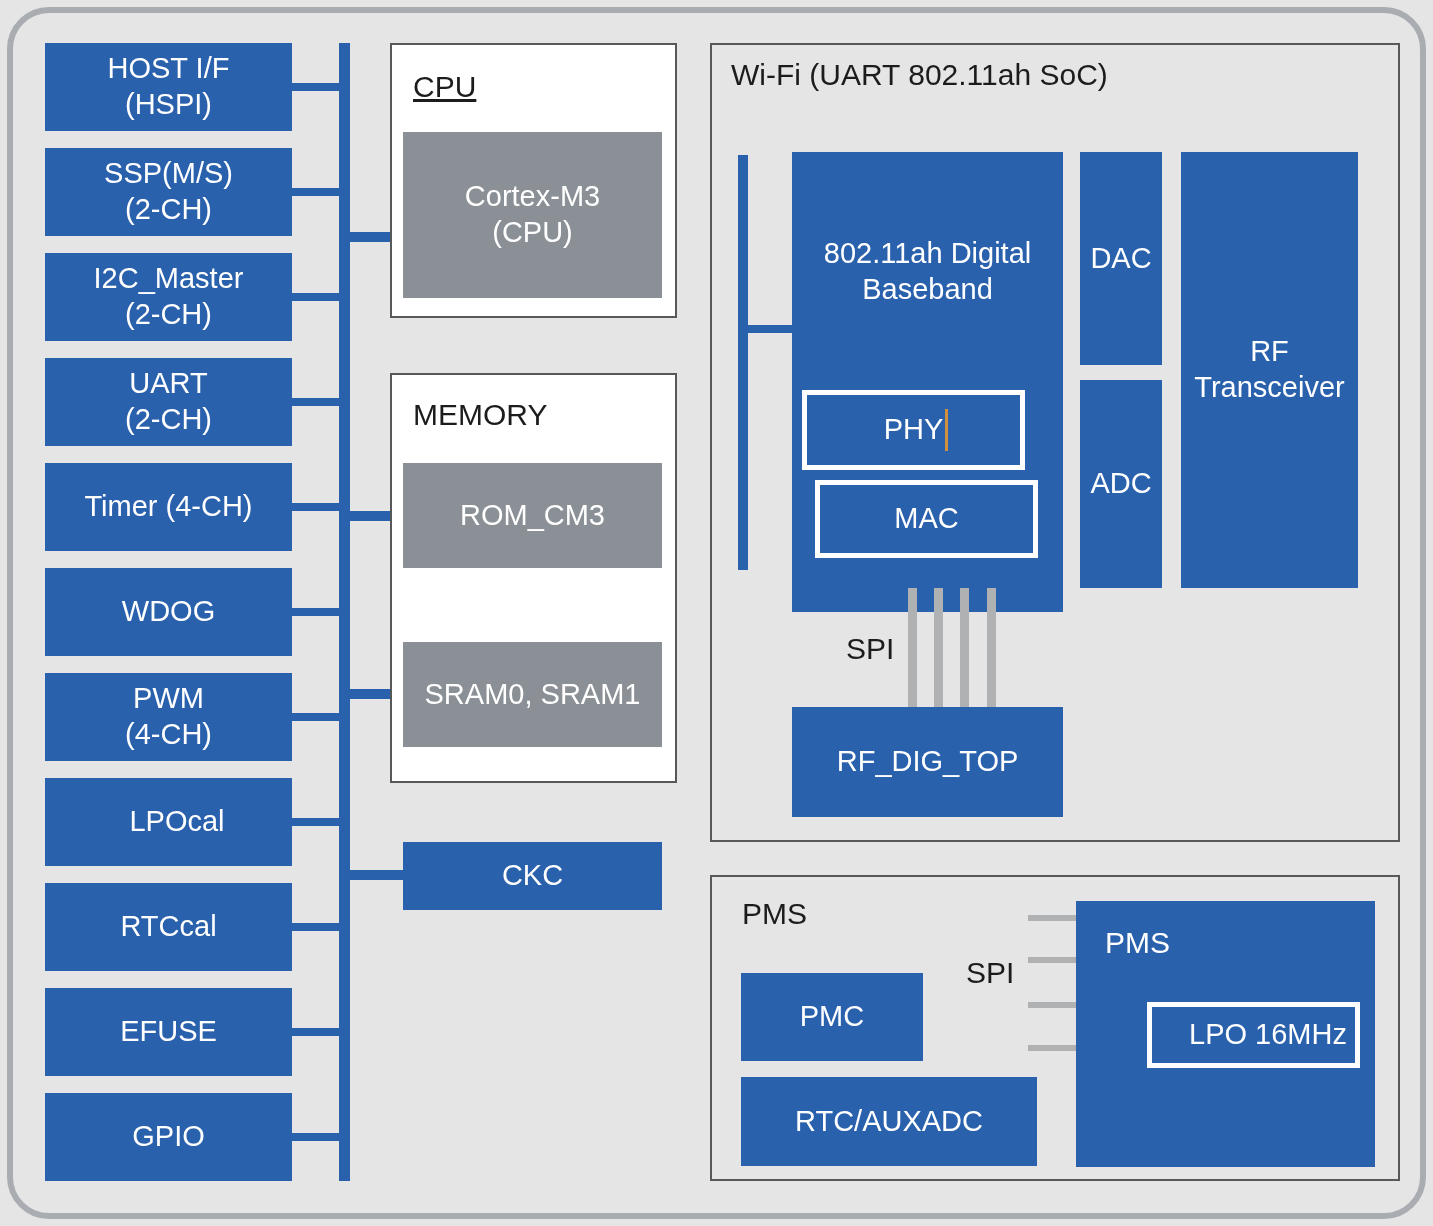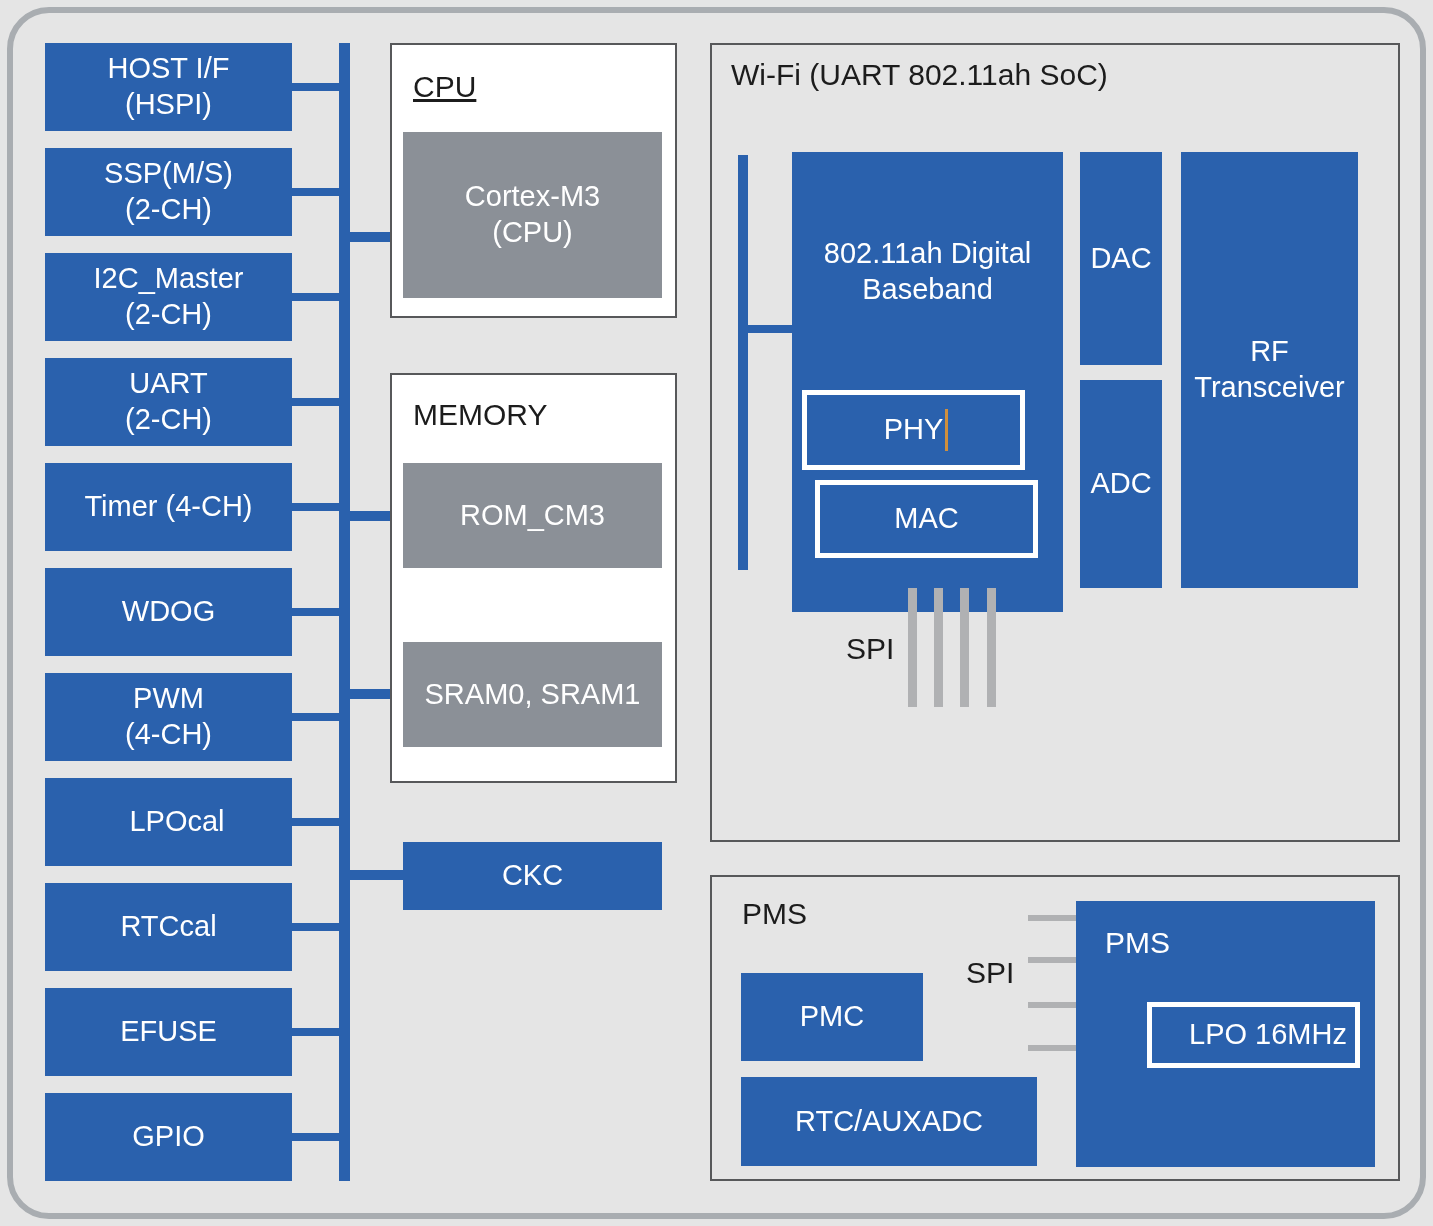--- a/index.html
+++ b/index.html
@@ -135,20 +135,23 @@
     <span class="label">RF
 Transceiver</span>
   </div>
 
   <span class="abs title" style="left:846px;top:632px;">SPI</span>
   <div class="abs dash" style="left:908px;top:588px;width:9px;height:119px;"></div>
   <div class="abs dash" style="left:934px;top:588px;width:9px;height:119px;"></div>
   <div class="abs dash" style="left:960px;top:588px;width:9px;height:119px;"></div>
   <div class="abs dash" style="left:987px;top:588px;width:9px;height:119px;"></div>
 
+  <div class="abs blue center" style="left:792px;top:707px;width:271px;height:110px;">
+    <span class="label">RF_DIG_TOP</span>
+  </div>
 
   <div class="abs outline" style="left:710px;top:875px;width:690px;height:306px;"></div>
   <span class="abs title" style="left:742px;top:897px;">PMS</span>
 
   <div class="abs blue center" style="left:741px;top:973px;width:182px;height:88px;">
     <span class="label">PMC</span>
   </div>
   <div class="abs blue center" style="left:741px;top:1077px;width:296px;height:89px;">
     <span class="label">RTC/AUXADC</span>
   </div>

